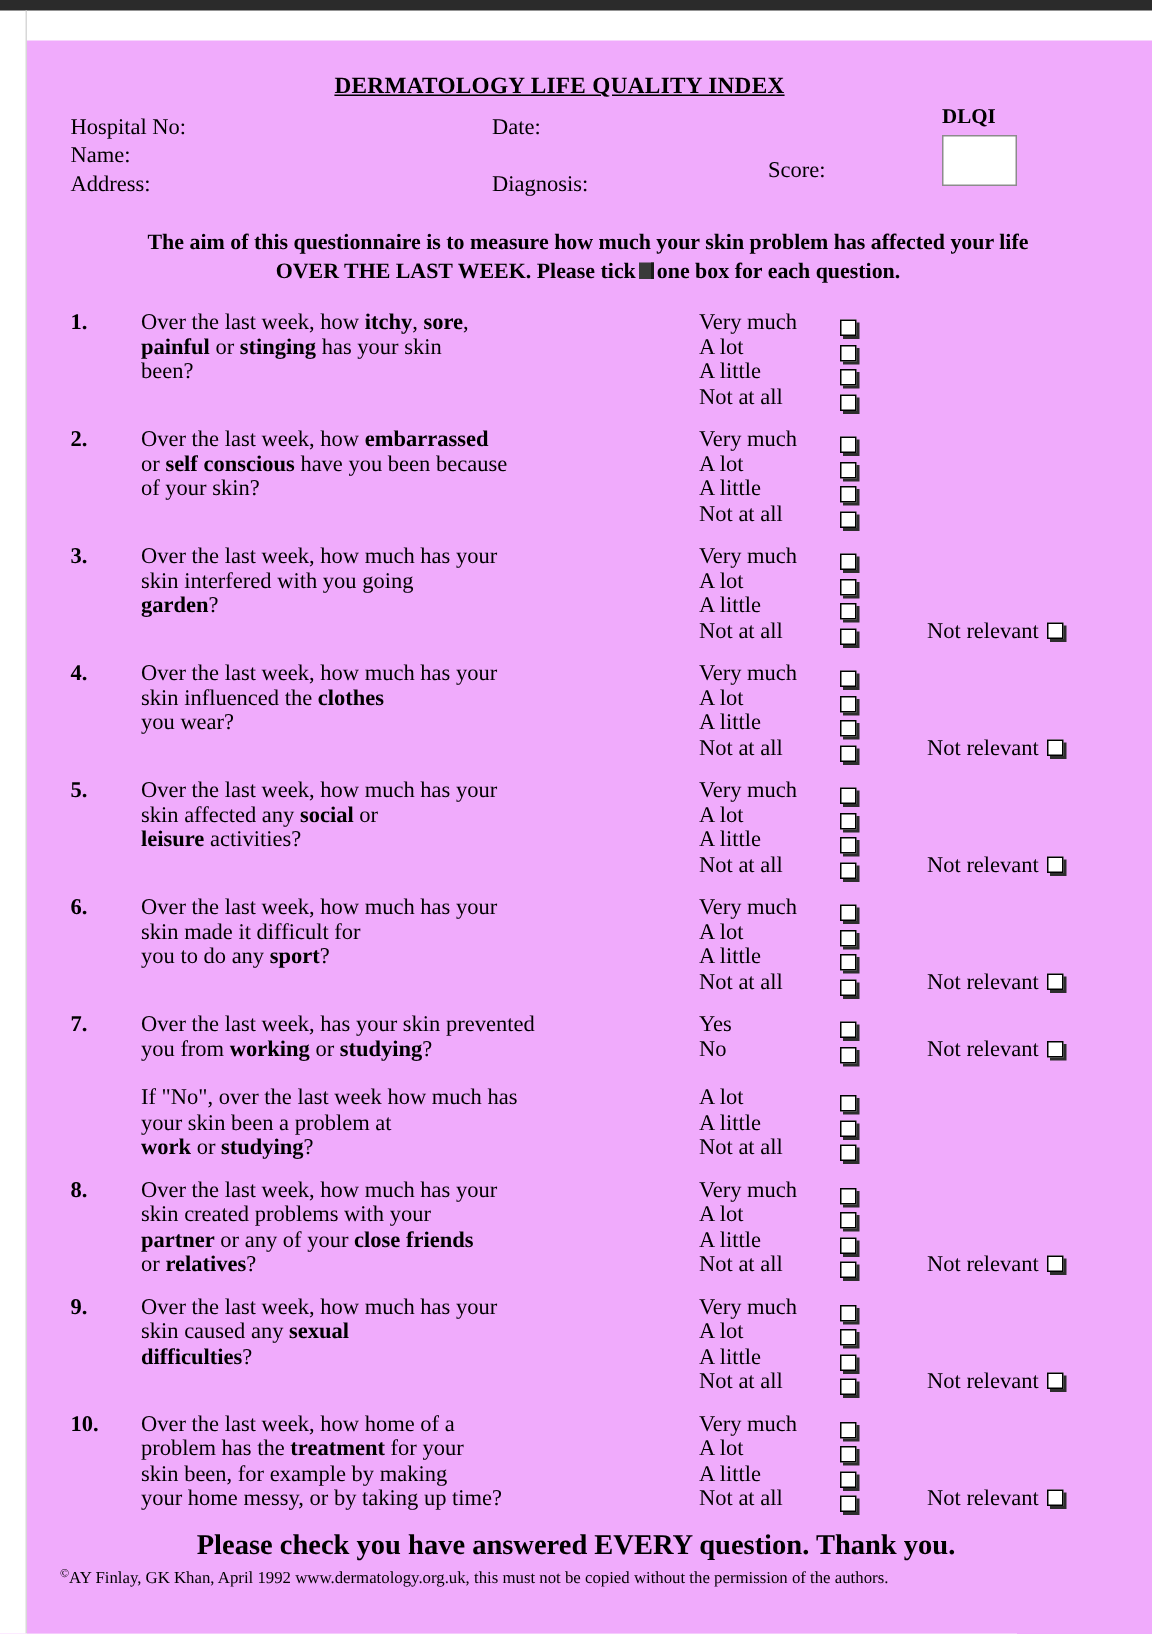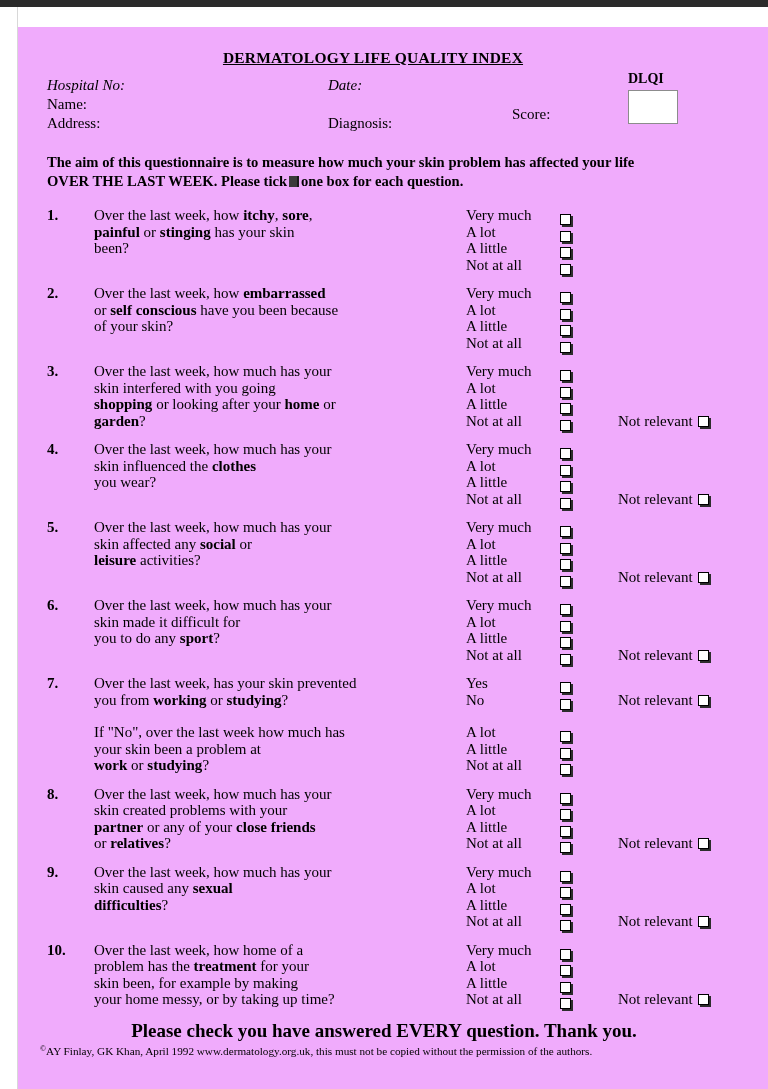--- a/index.html
+++ b/index.html
@@ -86,31 +86,32 @@
     margin-top: 10px;
     height: 62px;
     font-size: 15px;
   }
   .id-fields .fld {
     position: absolute;
     white-space: nowrap;
   }
   .col-a { left: 29px; }
   .col-b { left: 310px; }
-  .row-1 { top: 0px; font-style: italic; }
+  .row-1 { top: 0px; }
   .row-2 { top: 19px; }
   .row-3 { top: 38px; }
 
   
   .aim {
     margin: 14px 0 0 29px;
     width: 690px;
     font-weight: bold;
     font-size: 14.6px;
     line-height: 1.28;
+    text-align: center;
   }
   .tickglyph {
     display: inline-block;
     width: 8px;
     height: 11px;
     background: #3a3a3a;
     border-right: 2px solid #1a1a1a;
     vertical-align: -1px;
     margin: 0 2px;
   }
@@ -299,21 +300,20 @@
             </div>
           </div>
         </div>
       </div>
       <div class="q">
         <div class="q-body" style="height: 66px;">
           <div class="q-num">3.</div>
           <div class="q-text">
             <span class="line"><span>Over the last week, how much has your</span></span>
             <span class="line"><span>skin interfered with you going</span></span>
-            <span class="line"><b>shopping</b><span> or looking after your </span><b>home</b><span> or</span></span>
             <span class="line"><b>garden</b><span>?</span></span>
           </div>
           <div class="options">
             <div class="opt-row">
               <span class="opt-label">Very much</span>
               <span class="opt-box"><span class="cbx"></span></span>
             </div>
             <div class="opt-row">
               <span class="opt-label">A lot</span>
               <span class="opt-box"><span class="cbx"></span></span>

